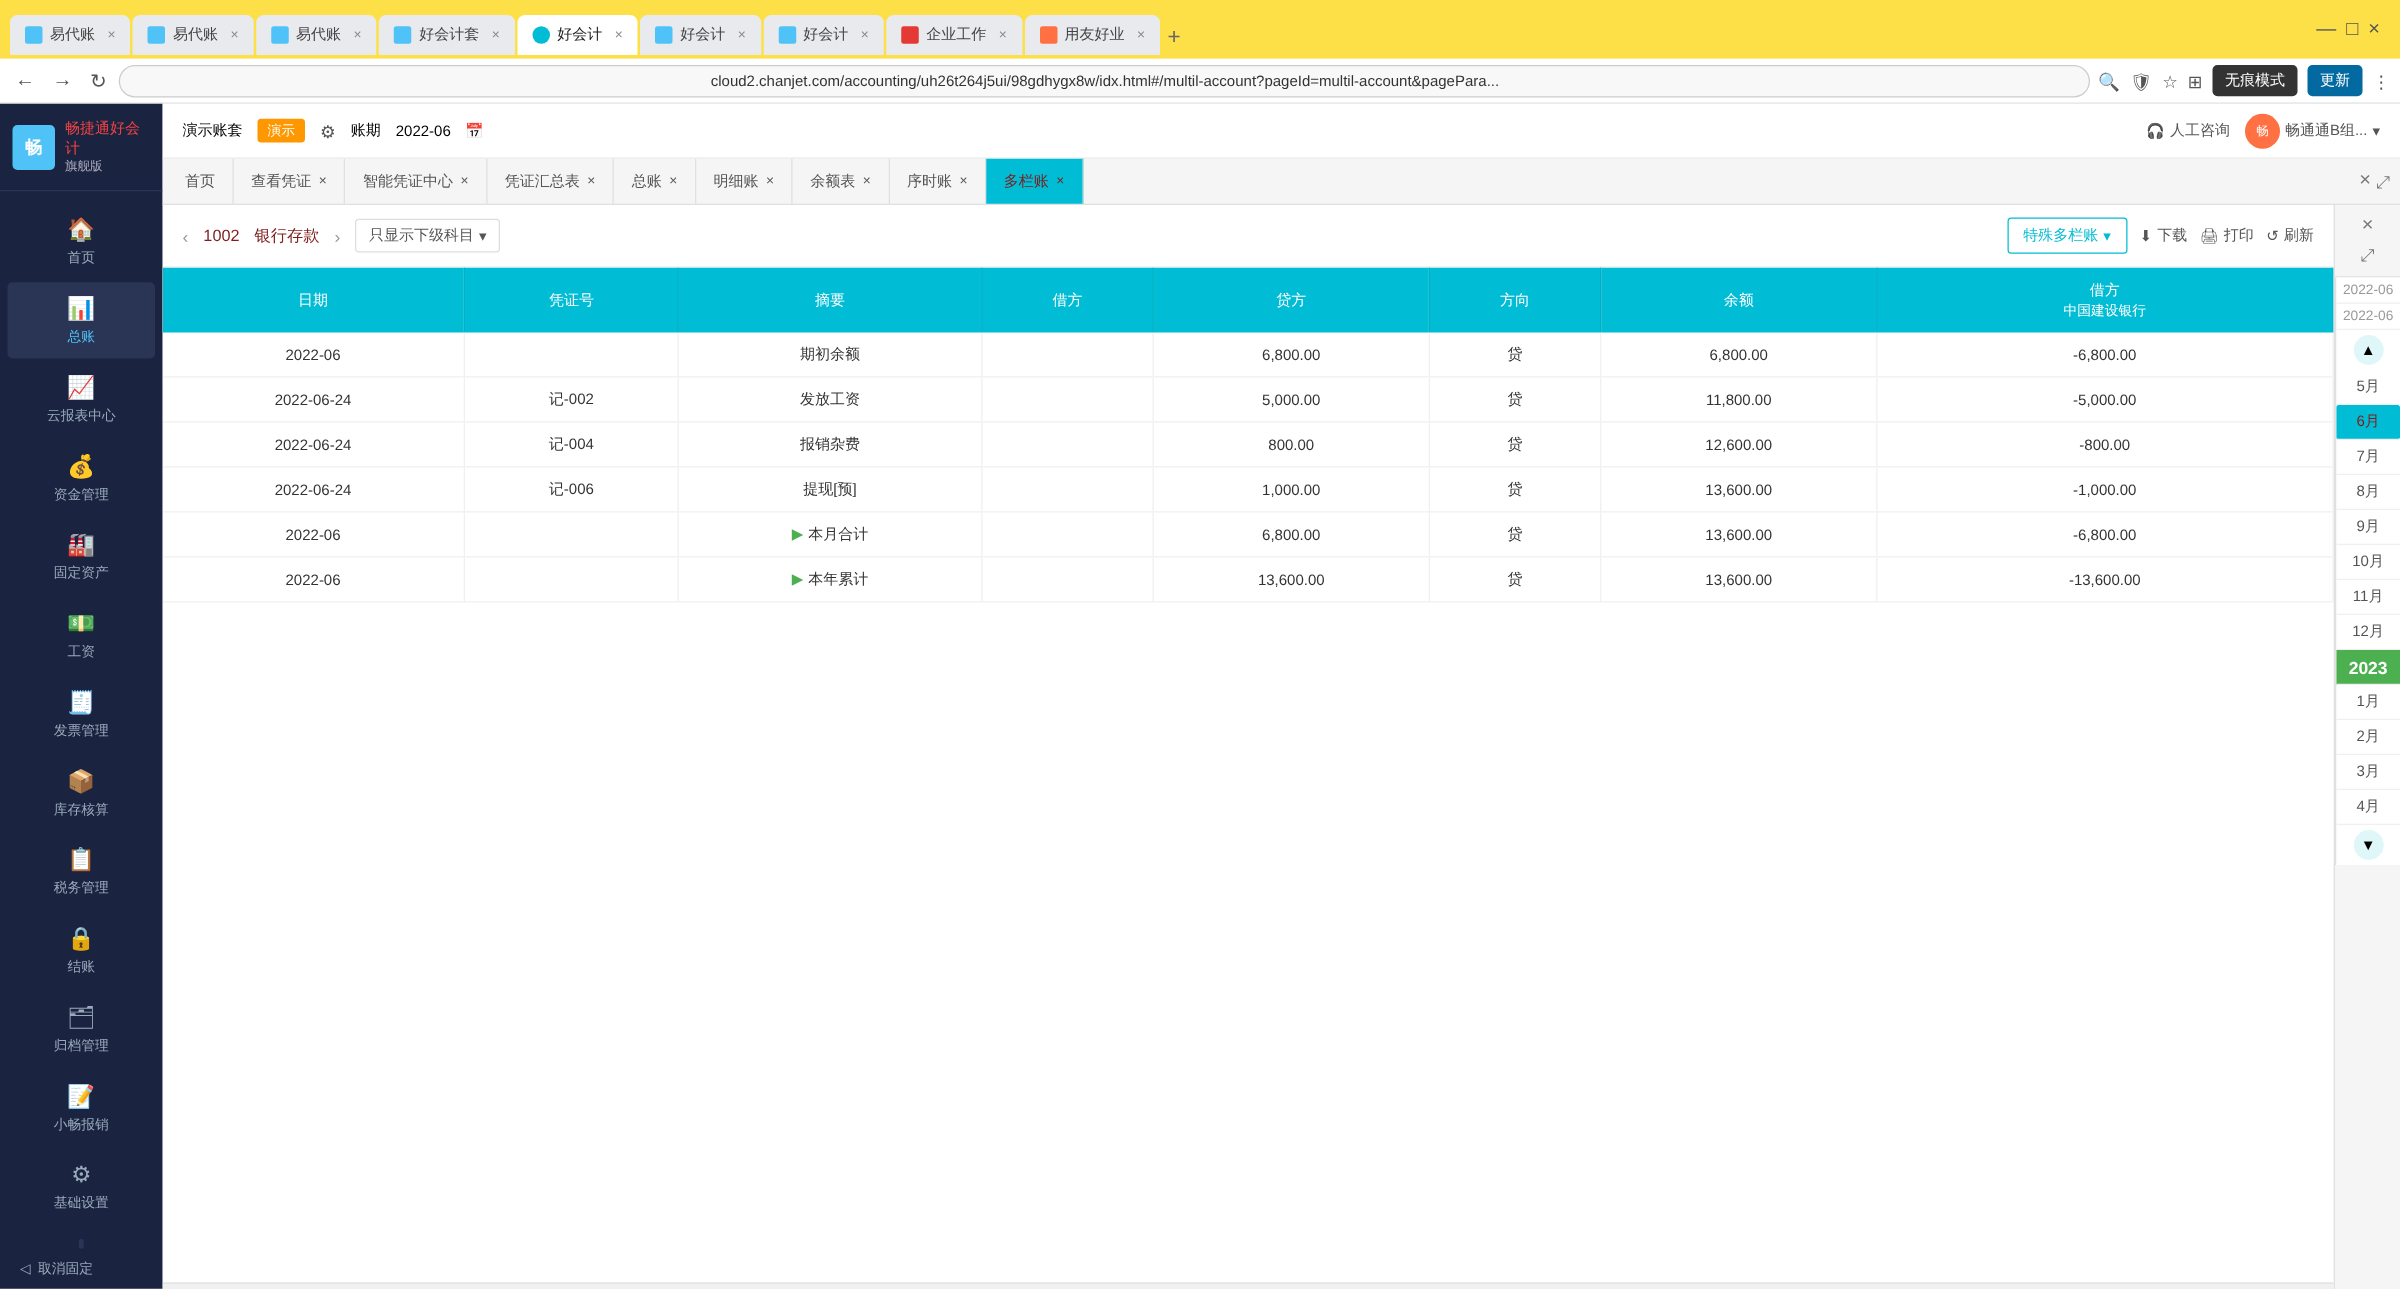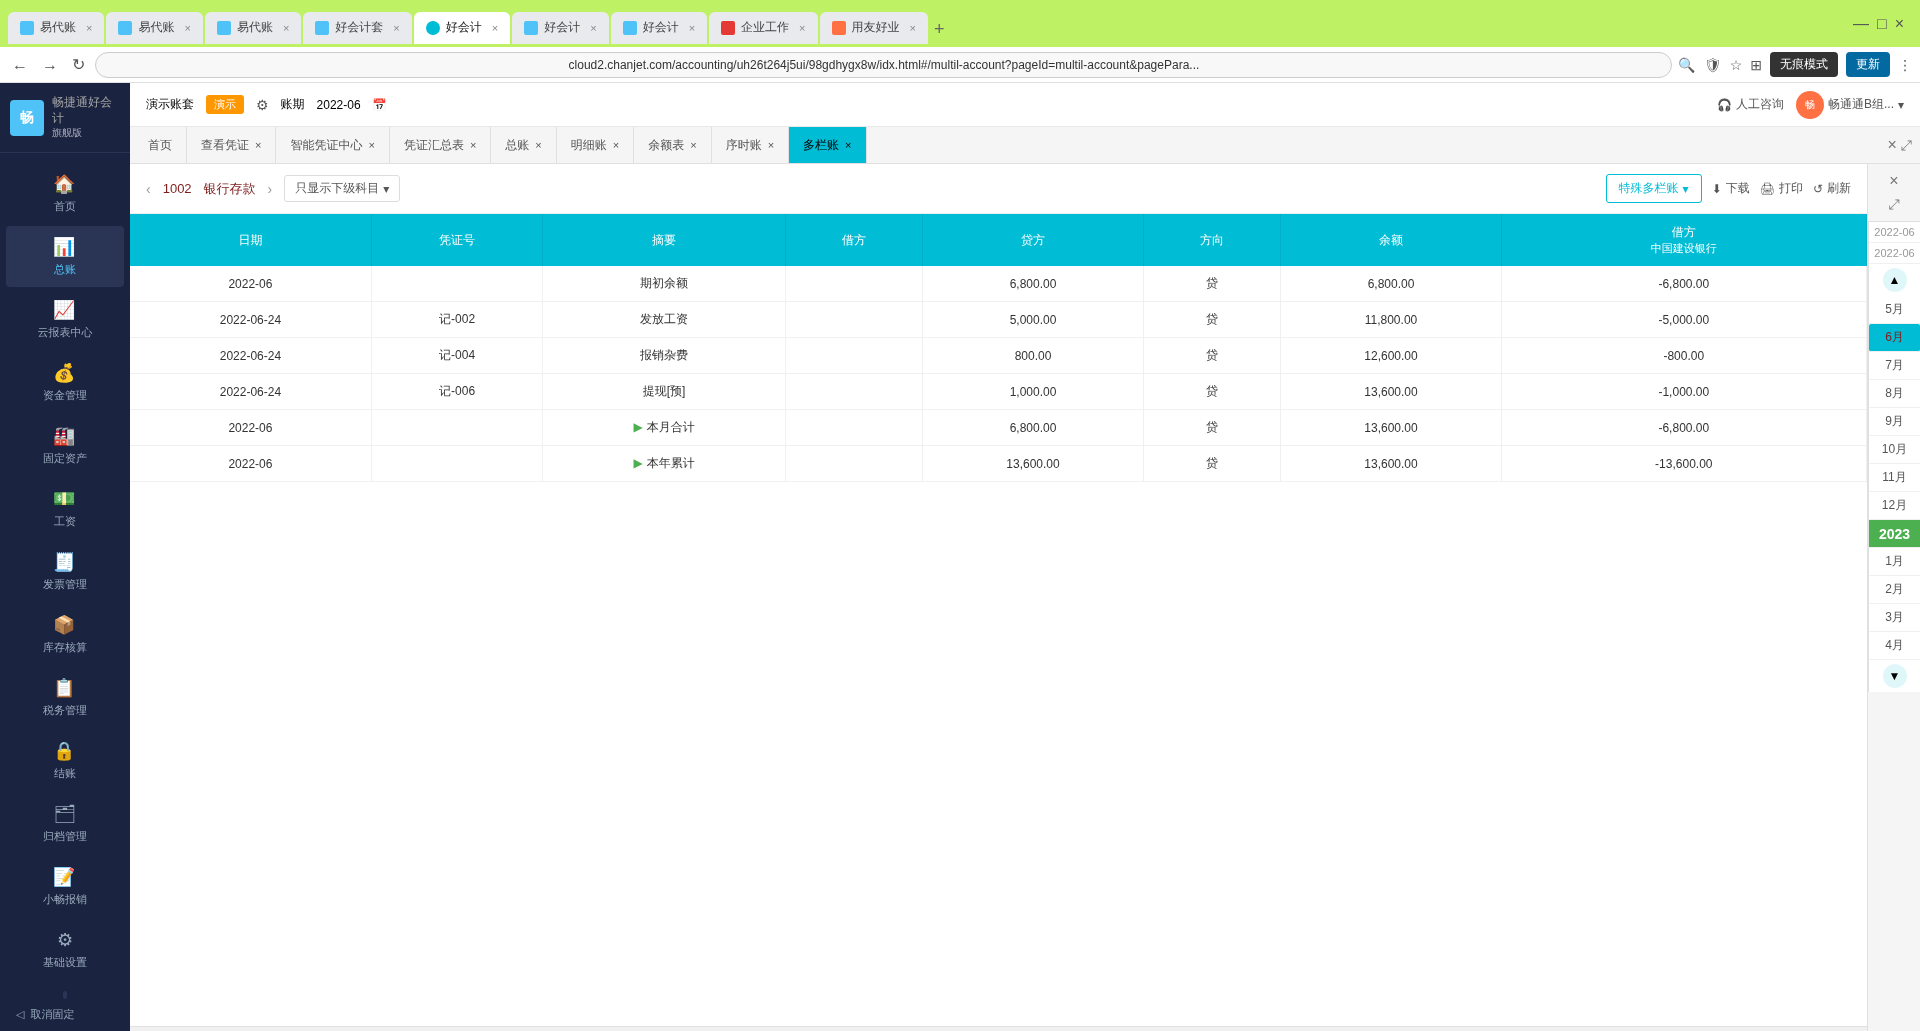--- a/index.html
+++ b/index.html
@@ -1,40 +1,40 @@
 <!DOCTYPE html>
 <html><head>
   <meta charset="utf-8">
   <style>
     * { margin: 0; padding: 0; box-sizing: border-box; }
     body { font-family: 'Microsoft YaHei', 'PingFang SC', sans-serif; font-size: 12px; background: #f0f2f5; overflow: hidden; width: 1920px; height: 1031px; }
 
     
-    .browser-chrome { background: #bef264; height: 47px; display: flex; align-items: center; padding: 0 8px; }
+    .browser-chrome { background: #fde047; height: 47px; display: flex; align-items: center; padding: 0 8px; }
     .tab-bar { display: flex; align-items: flex-end; height: 40px; flex: 1; overflow: hidden; }
     .tab { display: flex; align-items: center; height: 32px; padding: 0 12px; background: #e8eaed; border-radius: 6px 6px 0 0; font-size: 12px; color: #444; margin-right: 2px; white-space: nowrap; cursor: pointer; max-width: 160px; gap: 6px; }
     .tab.active { background: #fff; color: #222; }
     .tab-favicon { width: 14px; height: 14px; border-radius: 2px; display: inline-block; }
     .tab-close { font-size: 11px; color: #888; margin-left: 4px; cursor: pointer; }
     .tab-add { background: none; border: none; font-size: 18px; color: #666; cursor: pointer; padding: 4px; }
     .nav-btn { background: none; border: none; font-size: 16px; color: #555; cursor: pointer; padding: 2px 4px; }
     .address-bar { flex: 1; height: 26px; border: 1px solid #ccc; border-radius: 13px; padding: 0 12px; font-size: 12px; color: #333; background: #f8f8f8; }
     .nav-actions { display: flex; gap: 8px; align-items: center; }
     .nav-action-btn { background: none; border: none; font-size: 14px; color: #555; cursor: pointer; }
     .update-btn { background: #0369a1; color: #fff; border: none; border-radius: 4px; padding: 4px 10px; font-size: 12px; cursor: pointer; }
     .incognito-btn { background: #333; color: #fff; border: none; border-radius: 4px; padding: 4px 10px; font-size: 12px; cursor: pointer; }
 
     
     .app-container { display: flex; height: calc(1031px - 76px); background: #f0f2f5; }
 
     
     .sidebar { width: 130px; background: #1a2340; display: flex; flex-direction: column; height: 100%; }
     .sidebar-logo { padding: 12px 10px; display: flex; align-items: center; gap: 8px; border-bottom: 1px solid #2a3454; }
     .logo-icon { width: 36px; height: 36px; background: #4fc3f7; border-radius: 4px; display: flex; align-items: center; justify-content: center; color: #fff; font-size: 14px; font-weight: bold; }
-    .logo-text { color: #a3a3a3; font-size: 12px; line-height: 1.3; }
+    .logo-text { color: #ef4444; font-size: 12px; line-height: 1.3; }
     .logo-sub { color: #aab; font-size: 10px; }
     .sidebar-menu { flex: 1; overflow-y: auto; padding: 8px 0; }
     .sidebar-item { display: flex; flex-direction: column; align-items: center; padding: 10px 8px; cursor: pointer; color: #9ab; font-size: 11px; gap: 4px; border-radius: 4px; margin: 2px 6px; }
     .sidebar-item.active { background: #2a3454; color: #4fc3f7; }
     .sidebar-icon { font-size: 18px; }
     .sidebar-bottom { padding: 8px; }
     .sidebar-pin { display: flex; align-items: center; gap: 6px; color: #9ab; font-size: 11px; cursor: pointer; padding: 8px; }
 
     
     .main-content { flex: 1; display: flex; flex-direction: column; overflow: hidden; }
@@ -42,21 +42,21 @@
     
     .top-bar { background: #fff; height: 44px; display: flex; align-items: center; padding: 0 16px; gap: 12px; border-bottom: 1px solid #e8e8e8; flex-shrink: 0; }
     .demo-badge { background: #ff9800; color: #fff; font-size: 11px; padding: 2px 8px; border-radius: 3px; }
     .top-bar-item { display: flex; align-items: center; gap: 4px; color: #555; font-size: 12px; cursor: pointer; }
     .top-bar-right { margin-left: auto; display: flex; align-items: center; gap: 12px; }
     .avatar-circle { width: 28px; height: 28px; background: #ff7043; border-radius: 50%; display: flex; align-items: center; justify-content: center; color: #fff; font-size: 10px; }
 
     
     .tab-nav { background: #f5f5f5; display: flex; align-items: center; border-bottom: 1px solid #e0e0e0; flex-shrink: 0; padding-left: 4px; }
     .page-tab { display: flex; align-items: center; height: 36px; padding: 0 14px; font-size: 12px; color: #555; cursor: pointer; border-right: 1px solid #e0e0e0; gap: 6px; white-space: nowrap; }
-    .page-tab.active { background: #00bcd4; color: #000000; }
+    .page-tab.active { background: #00bcd4; color: #7f1d1d; }
     .tab-close-icon { font-size: 11px; cursor: pointer; }
     .tab-expand { margin-left: auto; display: flex; align-items: center; gap: 4px; padding: 0 8px; }
 
     
     .content-area { flex: 1; display: flex; overflow: hidden; }
     .ledger-main { flex: 1; background: #fff; overflow: hidden; display: flex; flex-direction: column; }
 
     
     .ledger-toolbar { display: flex; align-items: center; padding: 10px 16px; gap: 12px; border-bottom: 1px solid #eee; flex-shrink: 0; }
     .nav-arrow { cursor: pointer; color: #999; font-size: 14px; }

